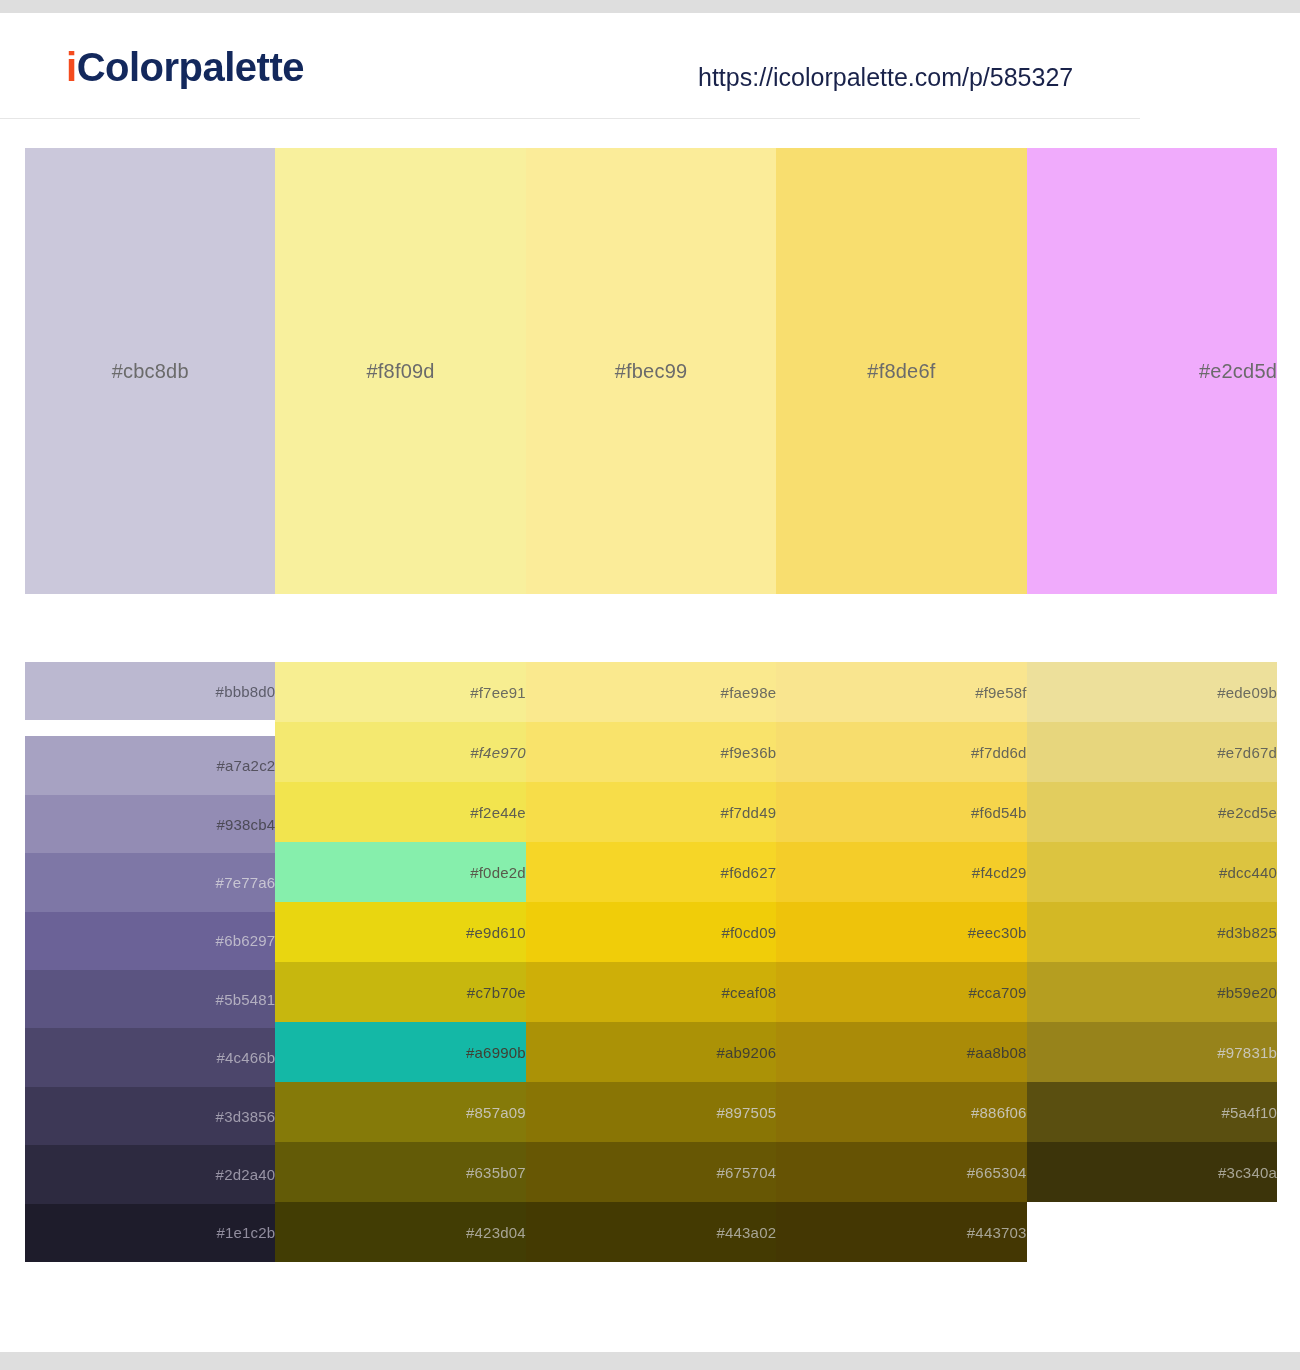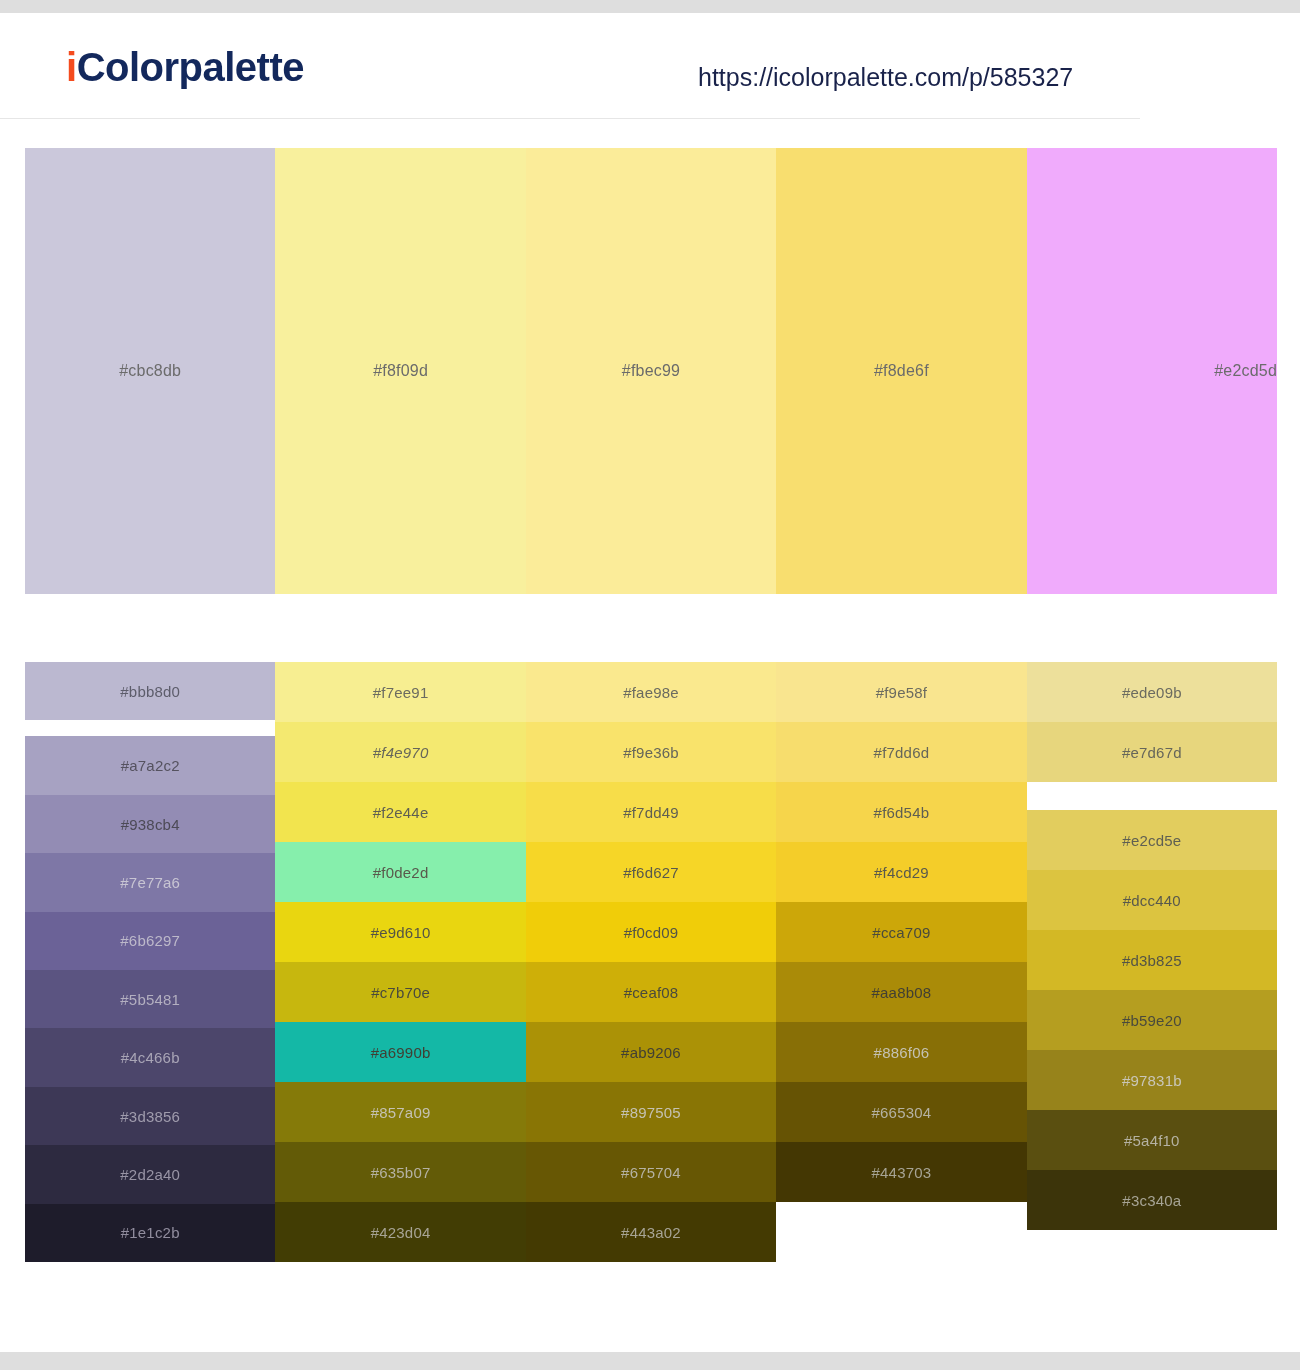--- a/index.html
+++ b/index.html
@@ -78,21 +78,21 @@
     display: flex;
   }
   .main-swatch {
     flex: 1 1 0;
     position: relative;
     display: flex;
     align-items: center;
     justify-content: center;
   }
   .main-swatch .hexlabel {
-    font-size: 16px;
+    font-size: 20px;
     color: #6b6b6b;
     font-family: "Liberation Sans", sans-serif;
     letter-spacing: 0.2px;
     user-select: none;
   }
   
   .shades-grid {
     position: absolute;
     left: 25px;
     top: 649px;
@@ -102,21 +102,21 @@
   }
   .shade-col {
     flex: 1 1 0;
     display: flex;
     flex-direction: column;
   }
   .shade-cell {
     height: 60px;
     display: flex;
     align-items: center;
-    justify-content: center;
+    justify-content: flex-end;
     position: relative;
   }
   .shade-cell .hexlabel {
     font-size: 15px;
     font-family: "Liberation Sans", sans-serif;
     letter-spacing: 0.2px;
     user-select: none;
   }
 </style>
 </head>
@@ -256,20 +256,23 @@
           </div>
           <div class="shade-cell" style="background: rgb(247, 221, 109);">
             <span class="hexlabel" style="color: rgb(102, 102, 90);">#f7dd6d</span>
           </div>
           <div class="shade-cell" style="background: rgb(246, 213, 75);">
             <span class="hexlabel" style="color: rgb(95, 95, 82);">#f6d54b</span>
           </div>
           <div class="shade-cell" style="background: rgb(244, 205, 41);">
             <span class="hexlabel" style="color: rgb(89, 89, 76);">#f4cd29</span>
           </div>
+          <div class="shade-cell" style="background: rgb(238, 195, 11);">
+            <span class="hexlabel" style="color: rgb(84, 84, 70);">#eec30b</span>
+          </div>
           <div class="shade-cell" style="background: rgb(204, 167, 9);">
             <span class="hexlabel" style="color: rgb(74, 74, 60);">#cca709</span>
           </div>
           <div class="shade-cell" style="background: rgb(170, 139, 8);">
             <span class="hexlabel" style="color: rgb(65, 63, 51);">#aa8b08</span>
           </div>
           <div class="shade-cell" style="background: rgb(136, 111, 6);">
             <span class="hexlabel" style="color: rgb(197, 194, 179);">#886f06</span>
           </div>
           <div class="shade-cell" style="background: rgb(102, 83, 4);">
@@ -279,21 +282,21 @@
             <span class="hexlabel" style="color: rgb(167, 164, 149);">#443703</span>
           </div>
         </div>
         <div class="shade-col">
           <div class="shade-cell" style="background: rgb(237, 224, 155);">
             <span class="hexlabel" style="color: rgb(107, 107, 96);">#ede09b</span>
           </div>
           <div class="shade-cell" style="background: rgb(231, 214, 125);">
             <span class="hexlabel" style="color: rgb(102, 102, 90);">#e7d67d</span>
           </div>
-          <div class="shade-cell" style="background: rgb(226, 205, 94); margin-top: 28px;">
+          <div class="shade-cell" style="background: rgb(226, 205, 94);">
             <span class="hexlabel" style="color: rgb(95, 95, 82);">#e2cd5e</span>
           </div>
           <div class="shade-cell" style="background: rgb(220, 196, 64);">
             <span class="hexlabel" style="color: rgb(89, 89, 76);">#dcc440</span>
           </div>
           <div class="shade-cell" style="background: rgb(211, 184, 37);">
             <span class="hexlabel" style="color: rgb(84, 84, 70);">#d3b825</span>
           </div>
           <div class="shade-cell" style="background: rgb(181, 158, 32);">
             <span class="hexlabel" style="color: rgb(74, 74, 60);">#b59e20</span>

